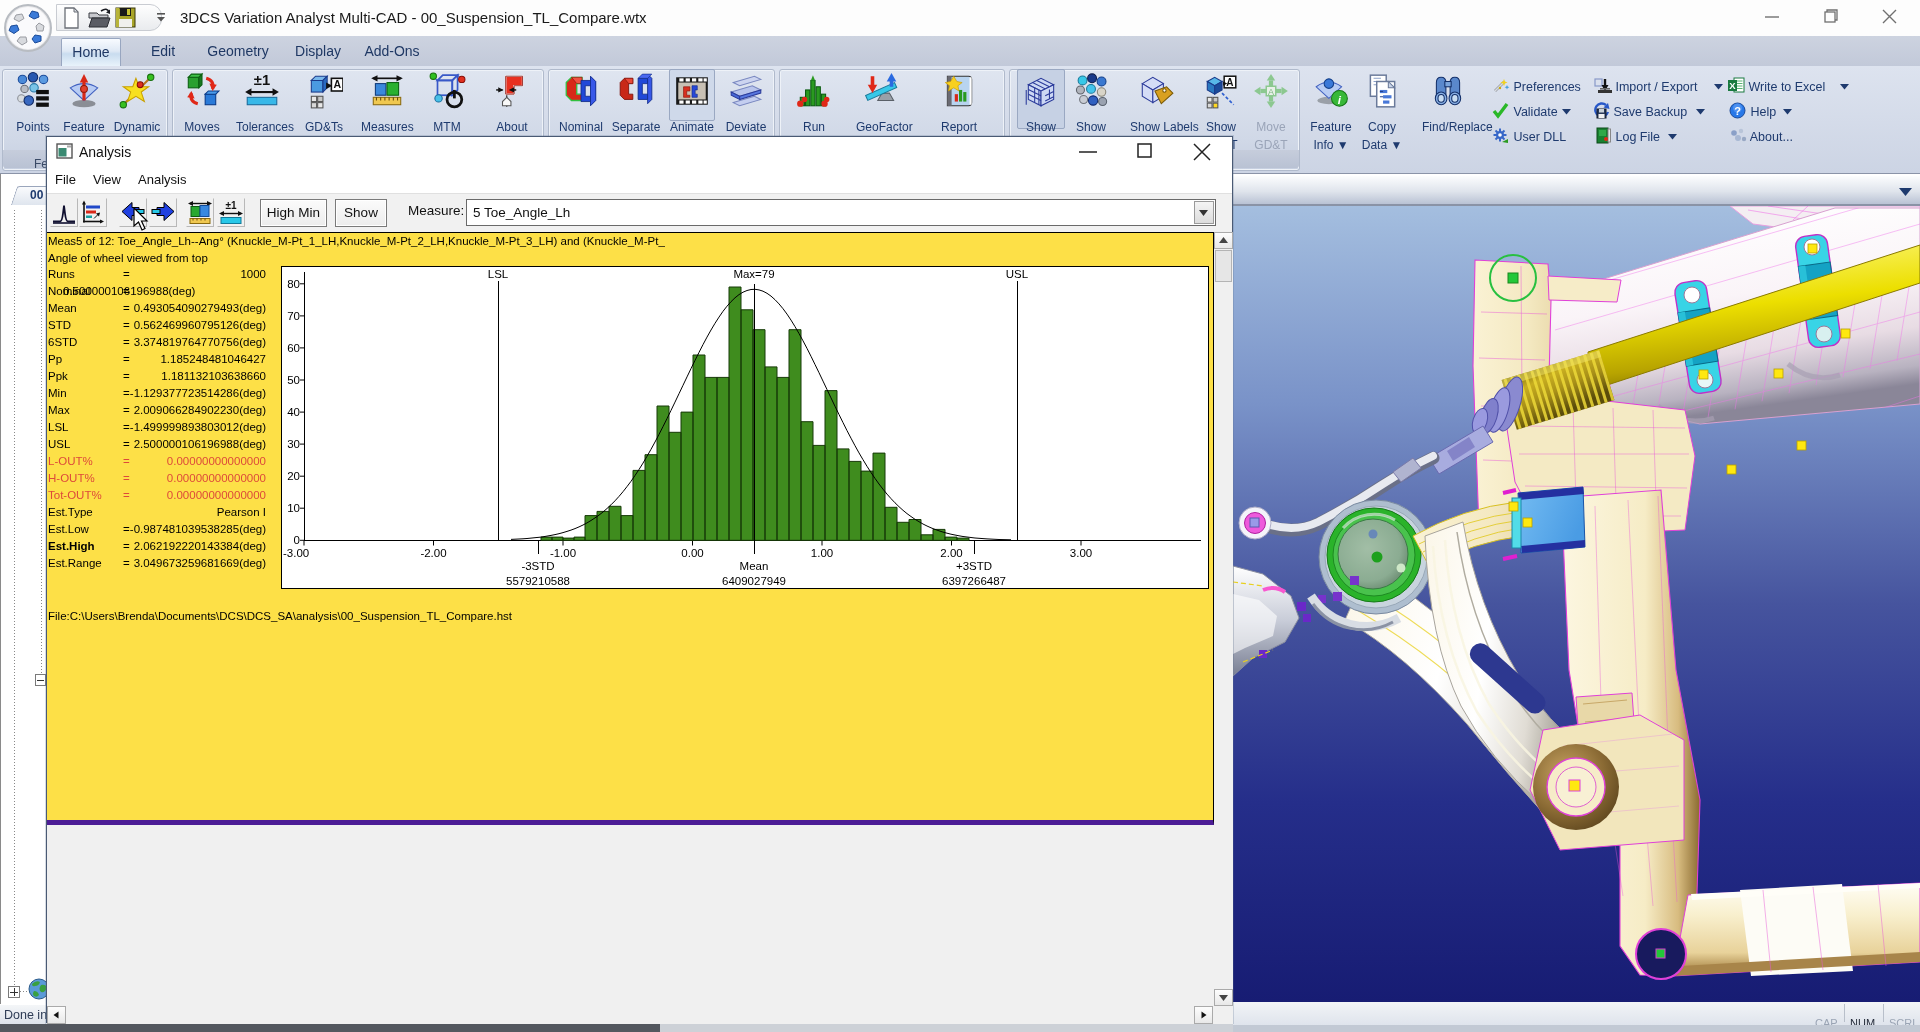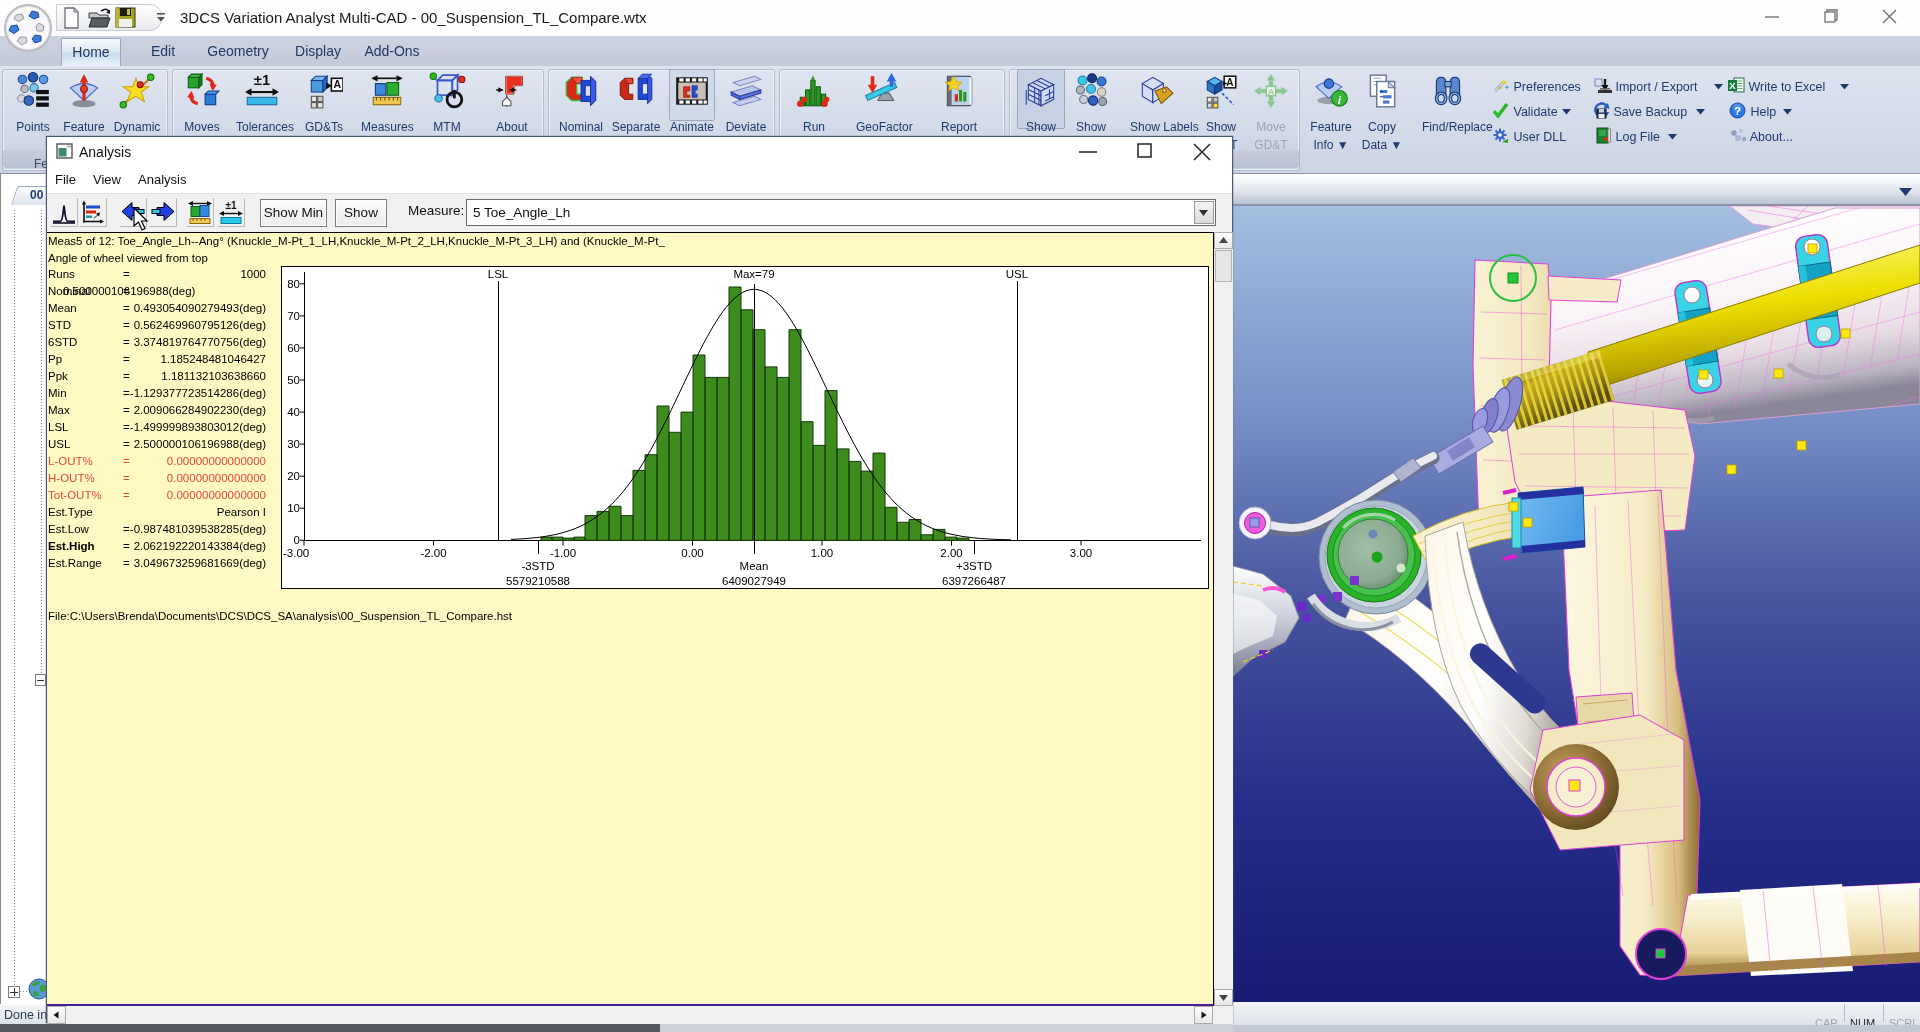--- a/index.html
+++ b/index.html
@@ -34,21 +34,21 @@
 #dlgtitle { left:0; top:0; width:100%; height:30px; background:#fff; }
 #dlgtitle span { position:absolute; left:32px; top:7px; font-size:14px; color:#111; }
 #dlgmenu { left:0; top:30px; width:100%; height:26px; background:#fff; font-size:13px; color:#111; }
 #dlgmenu span { position:absolute; top:5px; }
 #dlgtoolbar { left:0; top:56px; width:100%; height:38px; background:#f1f1f1; border-top:1px solid #e0e0e0; }
 .tbtn { position:absolute; top:4px; width:28px; height:29px; background:#f1f1f1; border:1px solid #f1f1f1; border-right:1px solid #b8b8b8; border-bottom:1px solid #b8b8b8; }
 .pushbtn { position:absolute; top:5px; height:28px; background:linear-gradient(#fbfbfb,#ececec); border:1px solid #7a7a7a; box-shadow:inset 0 0 0 1px #fff; font-size:13.5px; color:#111; text-align:center; line-height:26px; }
 #combo { position:absolute; left:419px; top:5px; width:750px; height:27px; background:#fff; border:1px solid #6a6a6a; }
 #combo span { position:absolute; left:6px; top:5px; font-size:13.5px; color:#111; }
 #combobtn { position:absolute; right:1px; top:1px; width:20px; height:23px; background:linear-gradient(#f4f4f4,#dcdcdc); border:1px solid #9a9a9a; }
-#dlgcontent { left:0; top:95px; width:1167px; height:774px; background:#fef9c3; border-top:1px solid #000; border-right:1px solid #000; border-bottom:2px solid #4c1d95; overflow:hidden; }
+#dlgcontent { left:0; top:95px; width:1167px; height:593px; background:#fde047; border-top:1px solid #000; border-right:1px solid #000; border-bottom:5px solid #4c1d95; overflow:hidden; }
 .stat { position:absolute; font-size:11.5px; color:#000; white-space:pre; }
 .statred { color:#dd4a3a; }
 #vscroll { left:1167px; top:95px; width:19px; height:774px; background:#f0f0f0; }
 #hscroll { left:0; top:869px; width:1186px; height:18px; background:#f0f0f0; }
 .sbtn { position:absolute; background:linear-gradient(#fdfdfd,#e8e8e8); border:1px solid #aaa; text-align:center; }
 </style>
 </head>
 <body>
 
 <div id="titlebar" class="abs"></div>
@@ -804,21 +804,21 @@
           <path d="M6 19v2M10 19v2M14 19v2M18 19v2" stroke="#6a4a08"></path>
         </svg></div>
 <div class="tbtn" style="left:170px;"><svg width="26" height="27" viewBox="0 0 26 26">
           <text x="13" y="9" font-size="10" font-weight="bold" text-anchor="middle" fill="#111">±1</text>
           <line x1="3" y1="14" x2="23" y2="14" stroke="#111" stroke-width="1.4"></line>
           <polygon points="1,14 6,11.5 6,16.5" fill="#111"></polygon>
           <polygon points="25,14 20,11.5 20,16.5" fill="#111"></polygon>
           <rect x="3" y="18" width="20" height="6" fill="#28c8e8" stroke="#117a9a"></rect>
         </svg></div>
 
-    <div class="pushbtn" style="left:213px;width:67px;">Show Min</div>
+    <div class="pushbtn" style="left:213px;width:67px;">High Min</div>
     <div class="pushbtn" style="left:288px;width:52px;">Show Max</div>
     <span style="position:absolute;left:361px;top:9px;font-size:13.5px;color:#111;">Measure:</span>
     <div id="combo">
         <span>5  Toe_Angle_Lh</span>
         <div id="combobtn"><svg width="18" height="21">
             <polygon points="4,8 13,8 8.5,14" fill="#333"></polygon>
           </svg></div>
       </div>
   </div>
   <div id="dlgcontent" class="abs">

